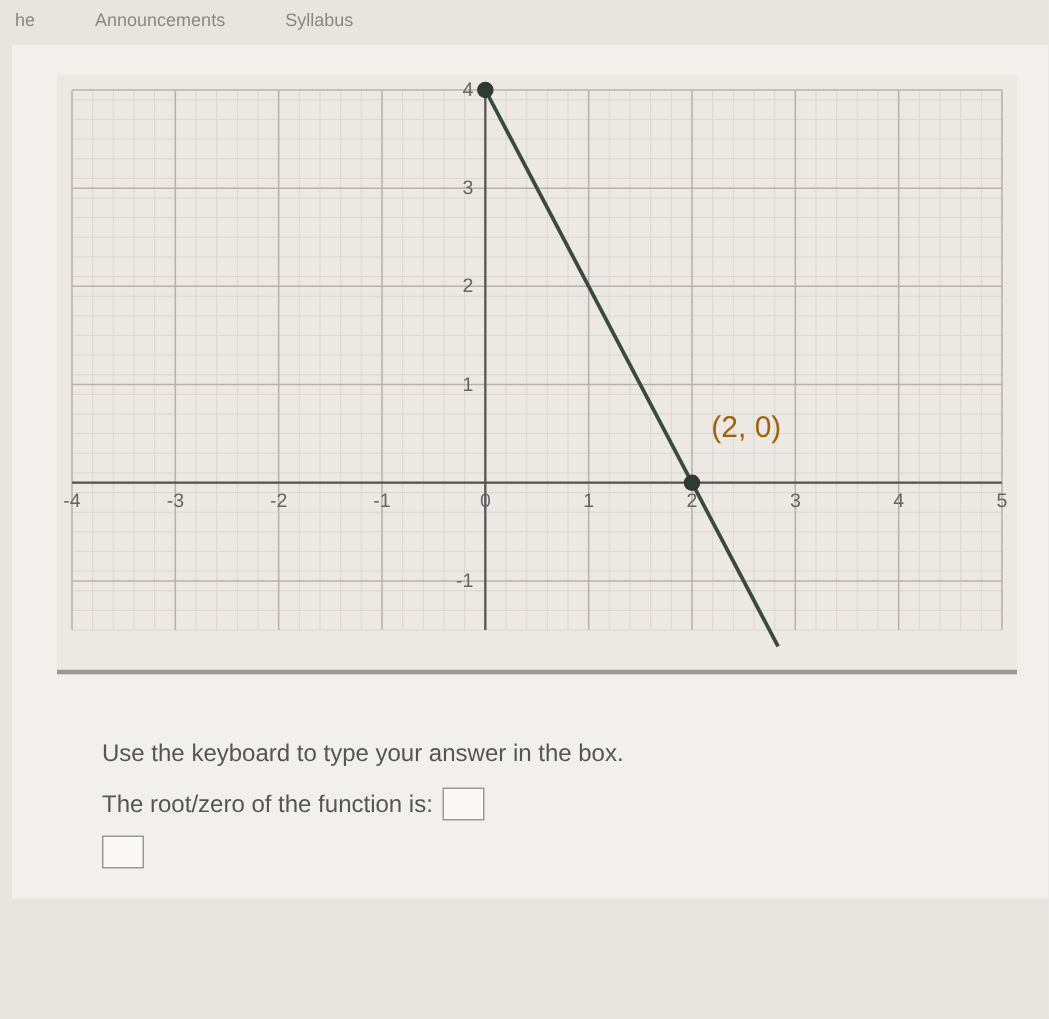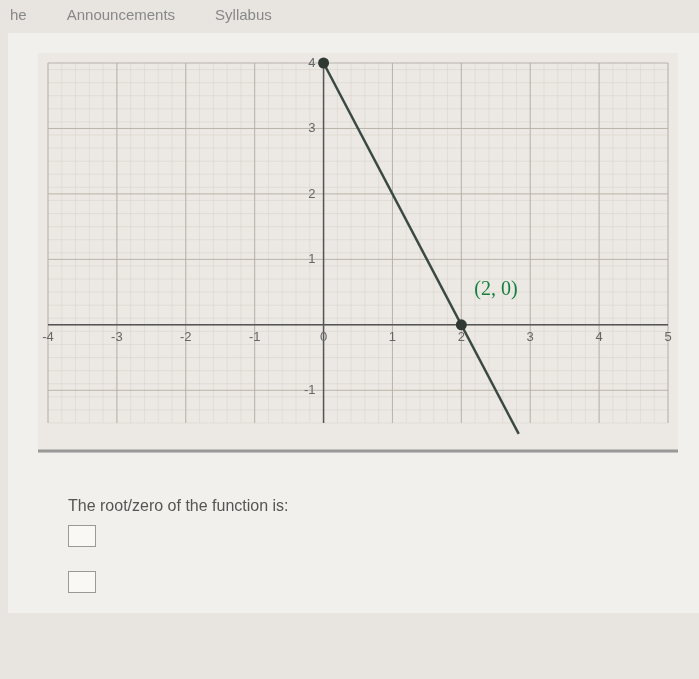--- a/index.html
+++ b/index.html
@@ -8,21 +8,21 @@
       background: #e8e5e0;
       width: 699px;
       height: 679px;
       overflow: hidden;
       color: #555;
     }
     .top-nav {
       padding: 6px 10px;
       display: flex;
       gap: 40px;
-      font-size: 15px;
+      font-size: 12px;
       color: #888;
     }
     .top-nav span { cursor: pointer; }
     .content {
       background: #f2f0ec;
       margin: 4px 0 0 8px;
       padding: 20px 10px 20px 10px;
       position: relative;
     }
     .chart-wrap {
@@ -38,41 +38,40 @@
       width: 100%; height: 100%;
     }
     .questions {
       margin-top: 40px;
       padding-left: 50px;
       font-size: 16px;
       color: #555;
       line-height: 1.6;
     }
     .question-row {
-      margin-top: 24px;
+      margin-top: 8px;
       display: flex;
-      align-items: flex-start;
+      align-items: center;
       gap: 6px;
-      flex-direction: column;
     }
     .answer-box {
       width: 28px;
       height: 22px;
       border: 1px solid #999;
       background: #faf8f5;
       display: inline-block;
       font-size: 14px;
       text-align: center;
       padding: 0;
     }
     .annot {
       position: absolute;
-      font-family: Liberation Serif, serif;
+      font-family: Liberation Sans, sans-serif;
       font-size: 20px;
-      color: #15803d;
+      color: #a16207;
       pointer-events: none;
     }
   </style>
 </head>
 <body>
 
 <div class="top-nav">
   <span>he</span>
   <span>Announcements</span>
   <span>Syllabus</span>
@@ -193,20 +192,21 @@
         <circle cx="285.55555555555554" cy="10" r="5.5" fill="#2e3a33"></circle>
         <circle cx="423.3333333333333" cy="271.8181818181818" r="5.5" fill="#2e3a33"></circle>
         <line x1="0" y1="398" x2="640" y2="398" stroke="#999" stroke-width="3"></line>
       </svg>
     <div id="chart-annots">
         <div class="annot" style="left: 436.222px; top: 223.636px;">(2, 0)</div>
       </div>
   </div>
 
   <div class="questions">
+    <div>Use the keyboard to type your answer in the box.</div>
 
     <div class="question-row">
       <span>The root/zero of the function is:</span>
       <input class="answer-box" type="text" style="">
     </div>
 
     <div class="question-row">
       <input class="answer-box" type="text" style="">
     </div>
   </div>

